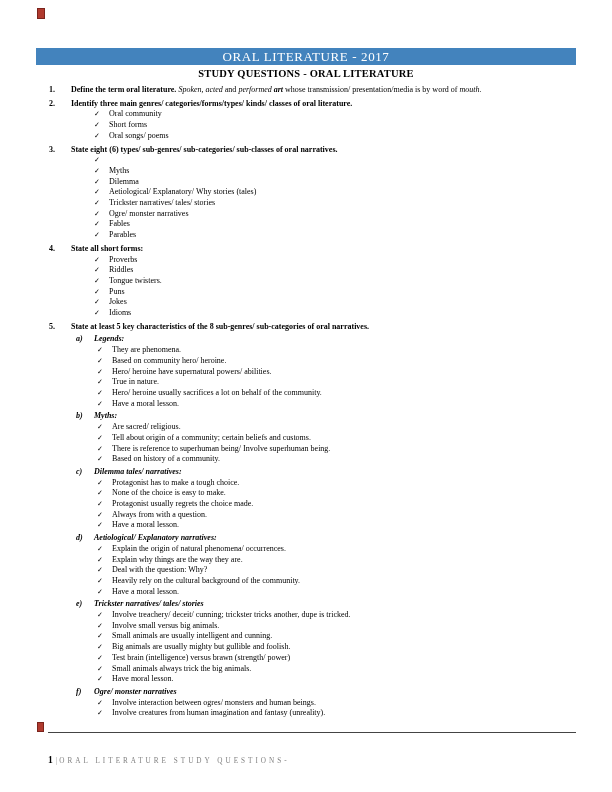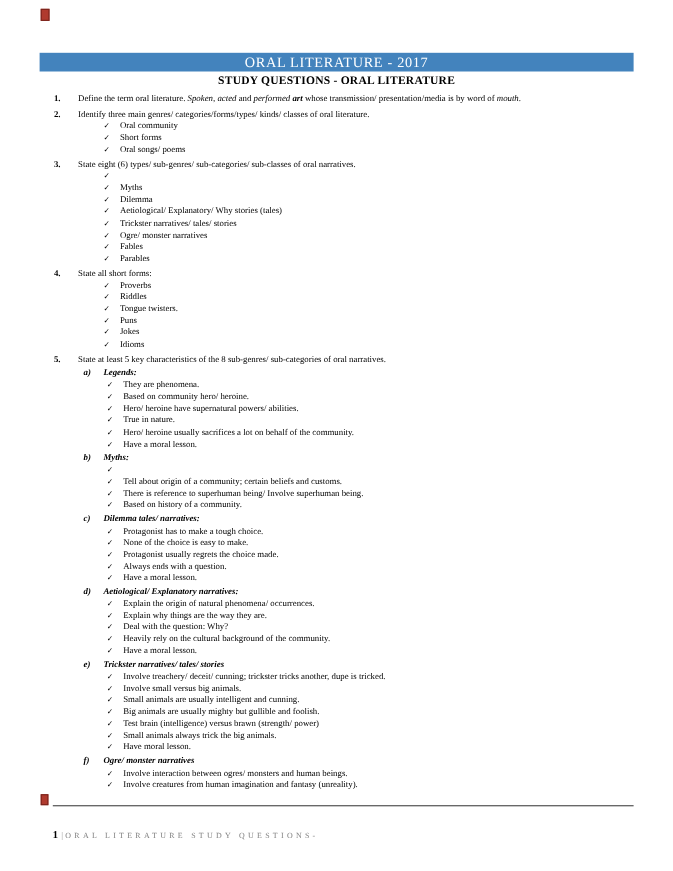--- a/index.html
+++ b/index.html
@@ -25,21 +25,21 @@
   }
 
   .content{
     position:absolute;left:36px;right:36px;top:85px;
     font-size:8px;line-height:10.7px;
   }
   .question{margin-bottom:3px;}
   .q-row{display:flex;}
   .q-num{flex:none;width:22px;padding-left:13px;font-weight:700;box-sizing:content-box;}
   .q-prompt{flex:1;}
-  .b{font-weight:400;}
+  .b{font-weight:700;}
   .i{font-style:italic;}
   .bi{font-weight:700;font-style:italic;}
 
   ul.checklist{list-style:none;margin:0;padding:0;}
   ul.checklist li{display:flex;}
   ul.lvl1 li{padding-left:58px;}
   ul.lvl2 li{padding-left:61px;}
   .check{flex:none;width:15px;font-family:"DejaVu Sans",sans-serif;font-size:7px;line-height:10.7px;}
   .itext{flex:1;}
 
@@ -204,20 +204,21 @@
           </ul>
         </div>
         <div class="subsection">
           <div class="ss-row">
             <span class="ss-letter">b)</span>
             <span class="ss-title">Myths:</span>
           </div>
           <ul class="checklist lvl2">
             <li>
               <span class="check">✓</span>
+              <span class="itext">Are sacred/ religious.</span>
             </li>
             <li>
               <span class="check">✓</span>
               <span class="itext">Tell about origin of a community; certain beliefs and customs.</span>
             </li>
             <li>
               <span class="check">✓</span>
               <span class="itext">There is reference to superhuman being/ Involve superhuman being.</span>
             </li>
             <li>
@@ -239,21 +240,21 @@
             <li>
               <span class="check">✓</span>
               <span class="itext">None of the choice is easy to make.</span>
             </li>
             <li>
               <span class="check">✓</span>
               <span class="itext">Protagonist usually regrets the choice made.</span>
             </li>
             <li>
               <span class="check">✓</span>
-              <span class="itext">Always ends with a question.</span>
+              <span class="itext">Always from with a question.</span>
             </li>
             <li>
               <span class="check">✓</span>
               <span class="itext">Have a moral lesson.</span>
             </li>
           </ul>
         </div>
         <div class="subsection">
           <div class="ss-row">
             <span class="ss-letter">d)</span>

